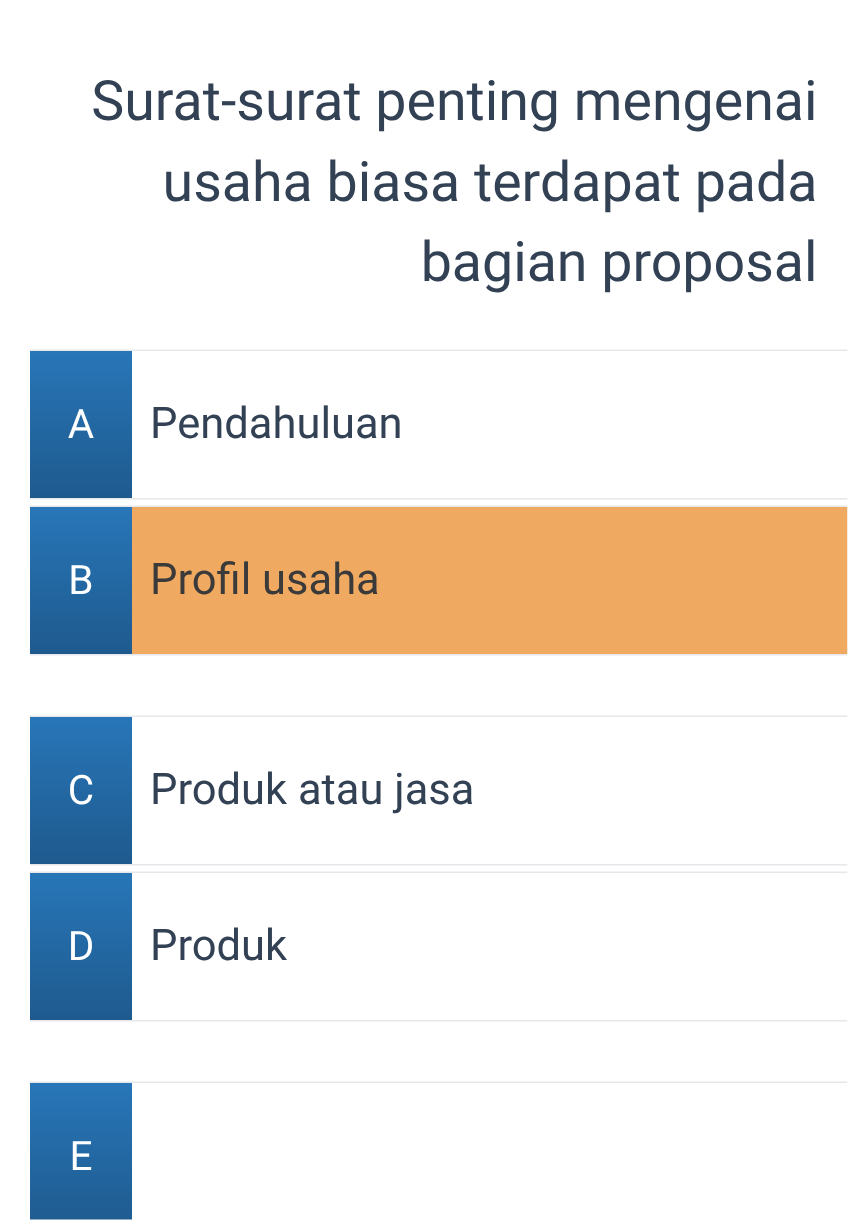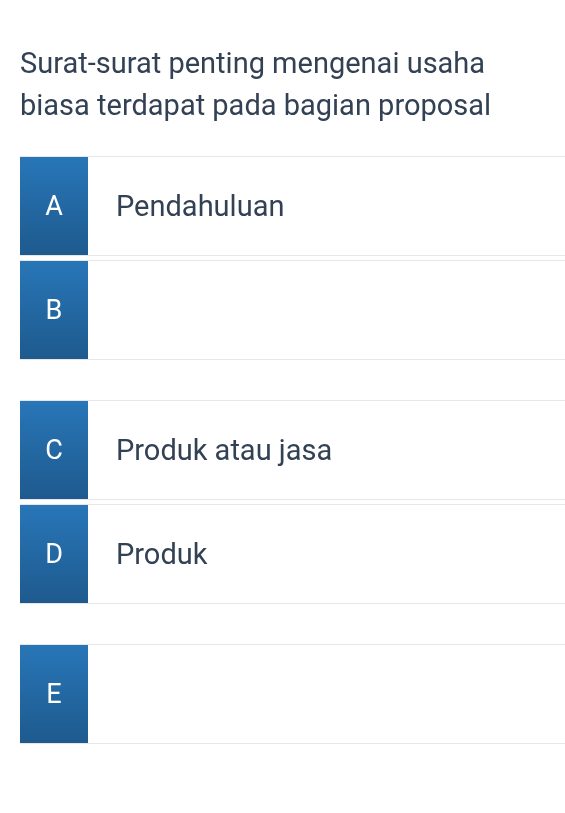--- a/index.html
+++ b/index.html
@@ -9,24 +9,25 @@
     }
     body {
       font-family: -apple-system, BlinkMacSystemFont, 'Segoe UI', Roboto, sans-serif;
       background: #ffffff;
       width: 565px;
       height: 813px;
       overflow: hidden;
     }
     .question-text {
       color: #334155;
-      font-size: 29px;
+      font-size: 37px;
       line-height: 1.45;
       padding: 42px 20px 30px 20px;
       font-weight: 400;
+      text-align: right;
     }
     .options-container {
       padding-left: 20px;
     }
     .option {
       display: flex;
       align-items: stretch;
       margin-bottom: 4px;
       height: 100px;
       border: 1px solid #e5e7eb;
@@ -44,21 +45,21 @@
       justify-content: center;
       color: #ffffff;
       font-size: 27px;
       font-weight: 400;
       flex-shrink: 0;
     }
     .option-text {
       flex: 1;
       display: flex;
       align-items: center;
-      padding-left: 28px;
+      padding-left: 12px;
       font-size: 29px;
       color: #334155;
       background: #ffffff;
     }
     .option.selected .option-text {
       background: #f0a961;
       color: #3a3a3a;
     }
   </style>
 </head>
@@ -66,20 +67,21 @@
 
 <div class="question-text">Surat-surat penting mengenai usaha biasa terdapat pada bagian proposal</div>
 
 <div class="options-container" id="options-root">
     <div class="option">
       <div class="option-letter">A</div>
       <div class="option-text">Pendahuluan</div>
     </div>
     <div class="option selected gap-after">
       <div class="option-letter">B</div>
+      <div class="option-text">Profil usaha</div>
     </div>
     <div class="option">
       <div class="option-letter">C</div>
       <div class="option-text">Produk atau jasa</div>
     </div>
     <div class="option gap-after">
       <div class="option-letter">D</div>
       <div class="option-text">Produk</div>
     </div>
     <div class="option">

